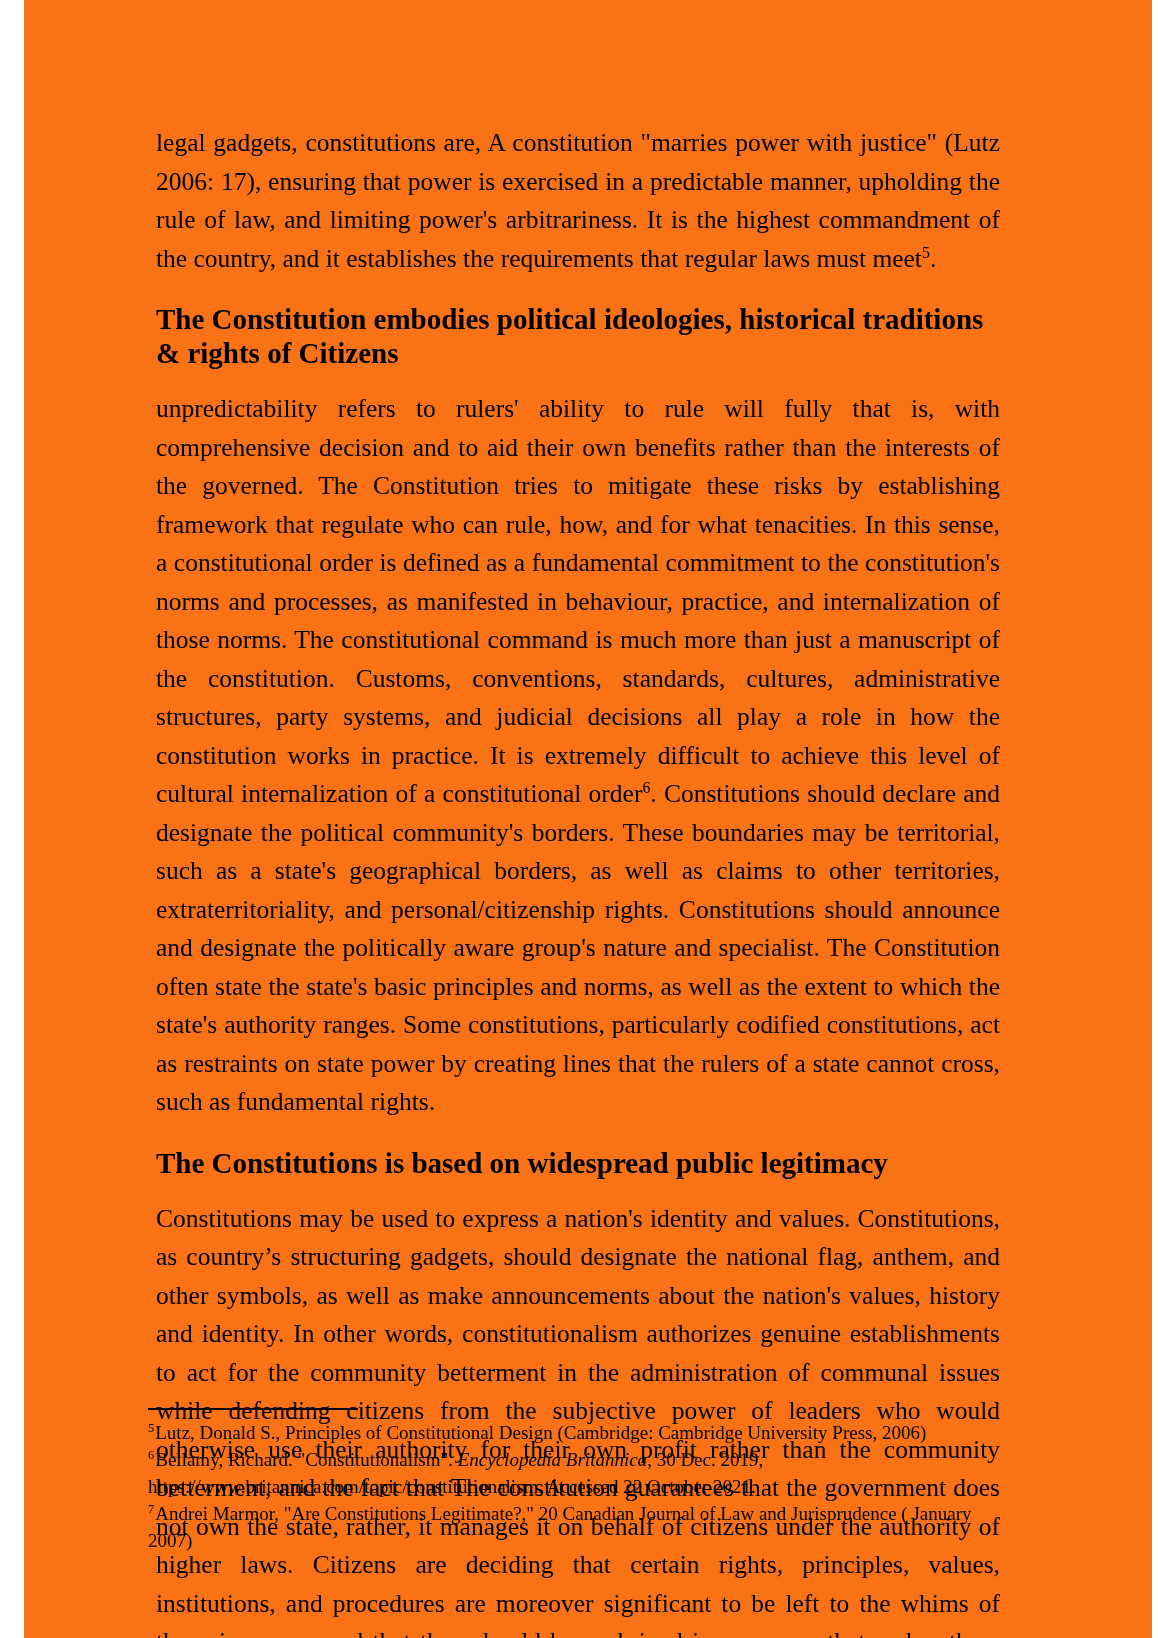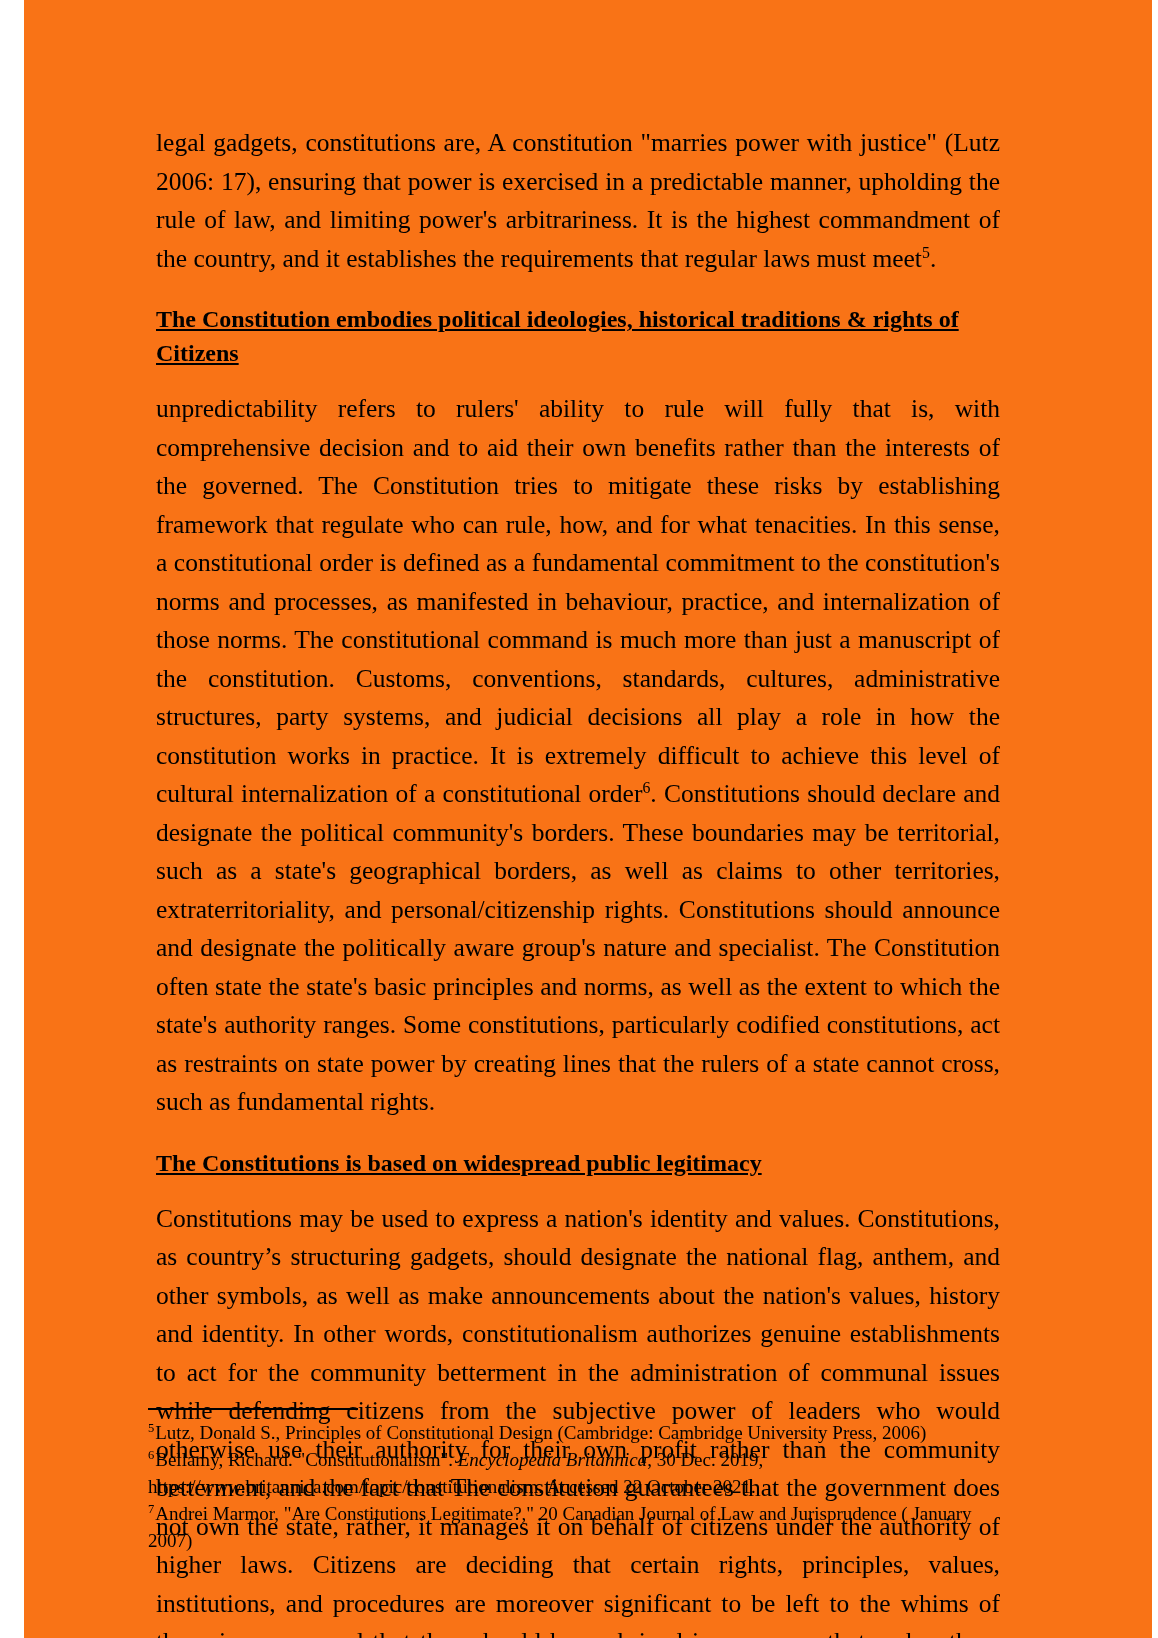--- a/index.html
+++ b/index.html
@@ -31,25 +31,24 @@
     margin: 0 0 0 0;
     font-size: 25.5px;
     line-height: 38.5px;
     text-align: justify;
     text-justify: inter-word;
     hyphens: none;
     letter-spacing: 0;
   }
   h2.section-heading {
     margin: 24px 0 20px 0;
-    font-size: 24px;
+    font-size: 29px;
     line-height: 34px;
     font-weight: bold;
     text-align: left;
-    text-decoration: underline;
   }
   sup.fnref {
     font-size: 0.62em;
     vertical-align: super;
     line-height: 0;
   }
   .footnotes {
     position: absolute;
     left: 124px;
     top: 1408px;

